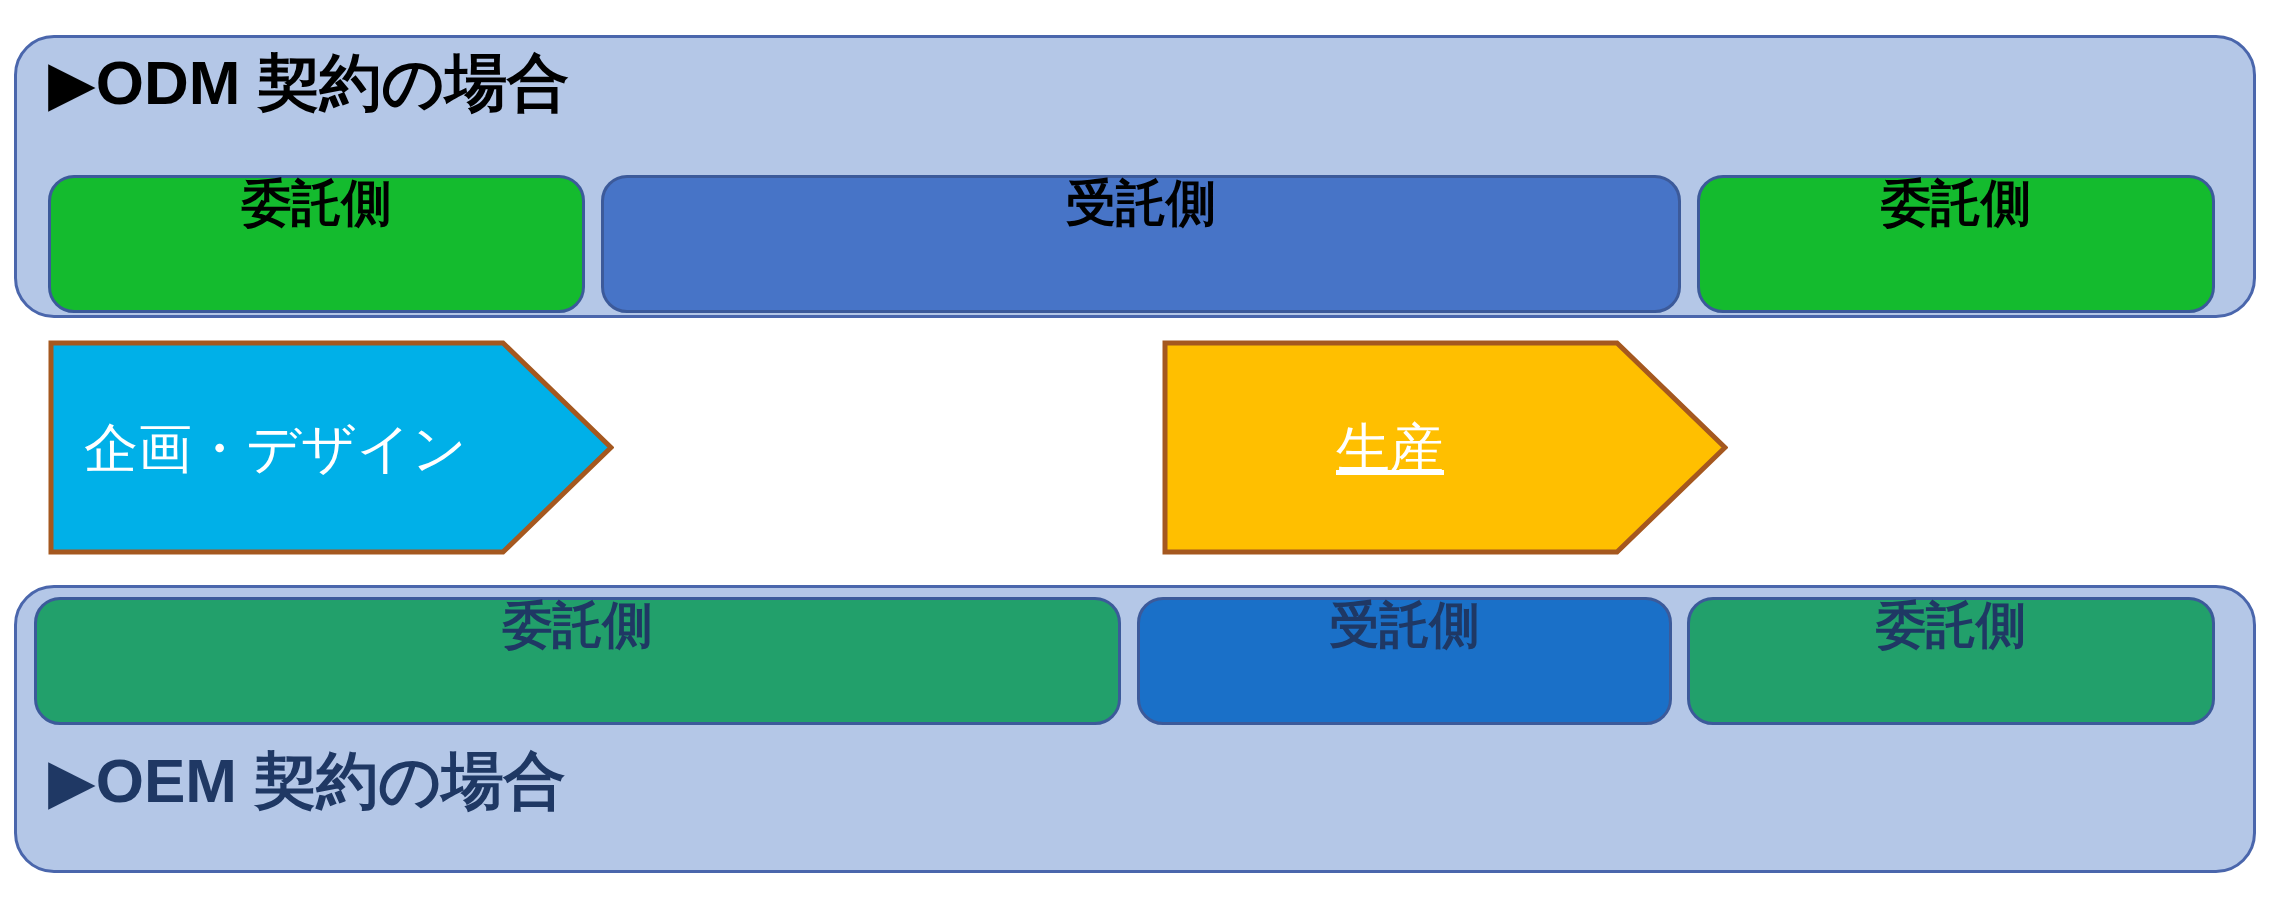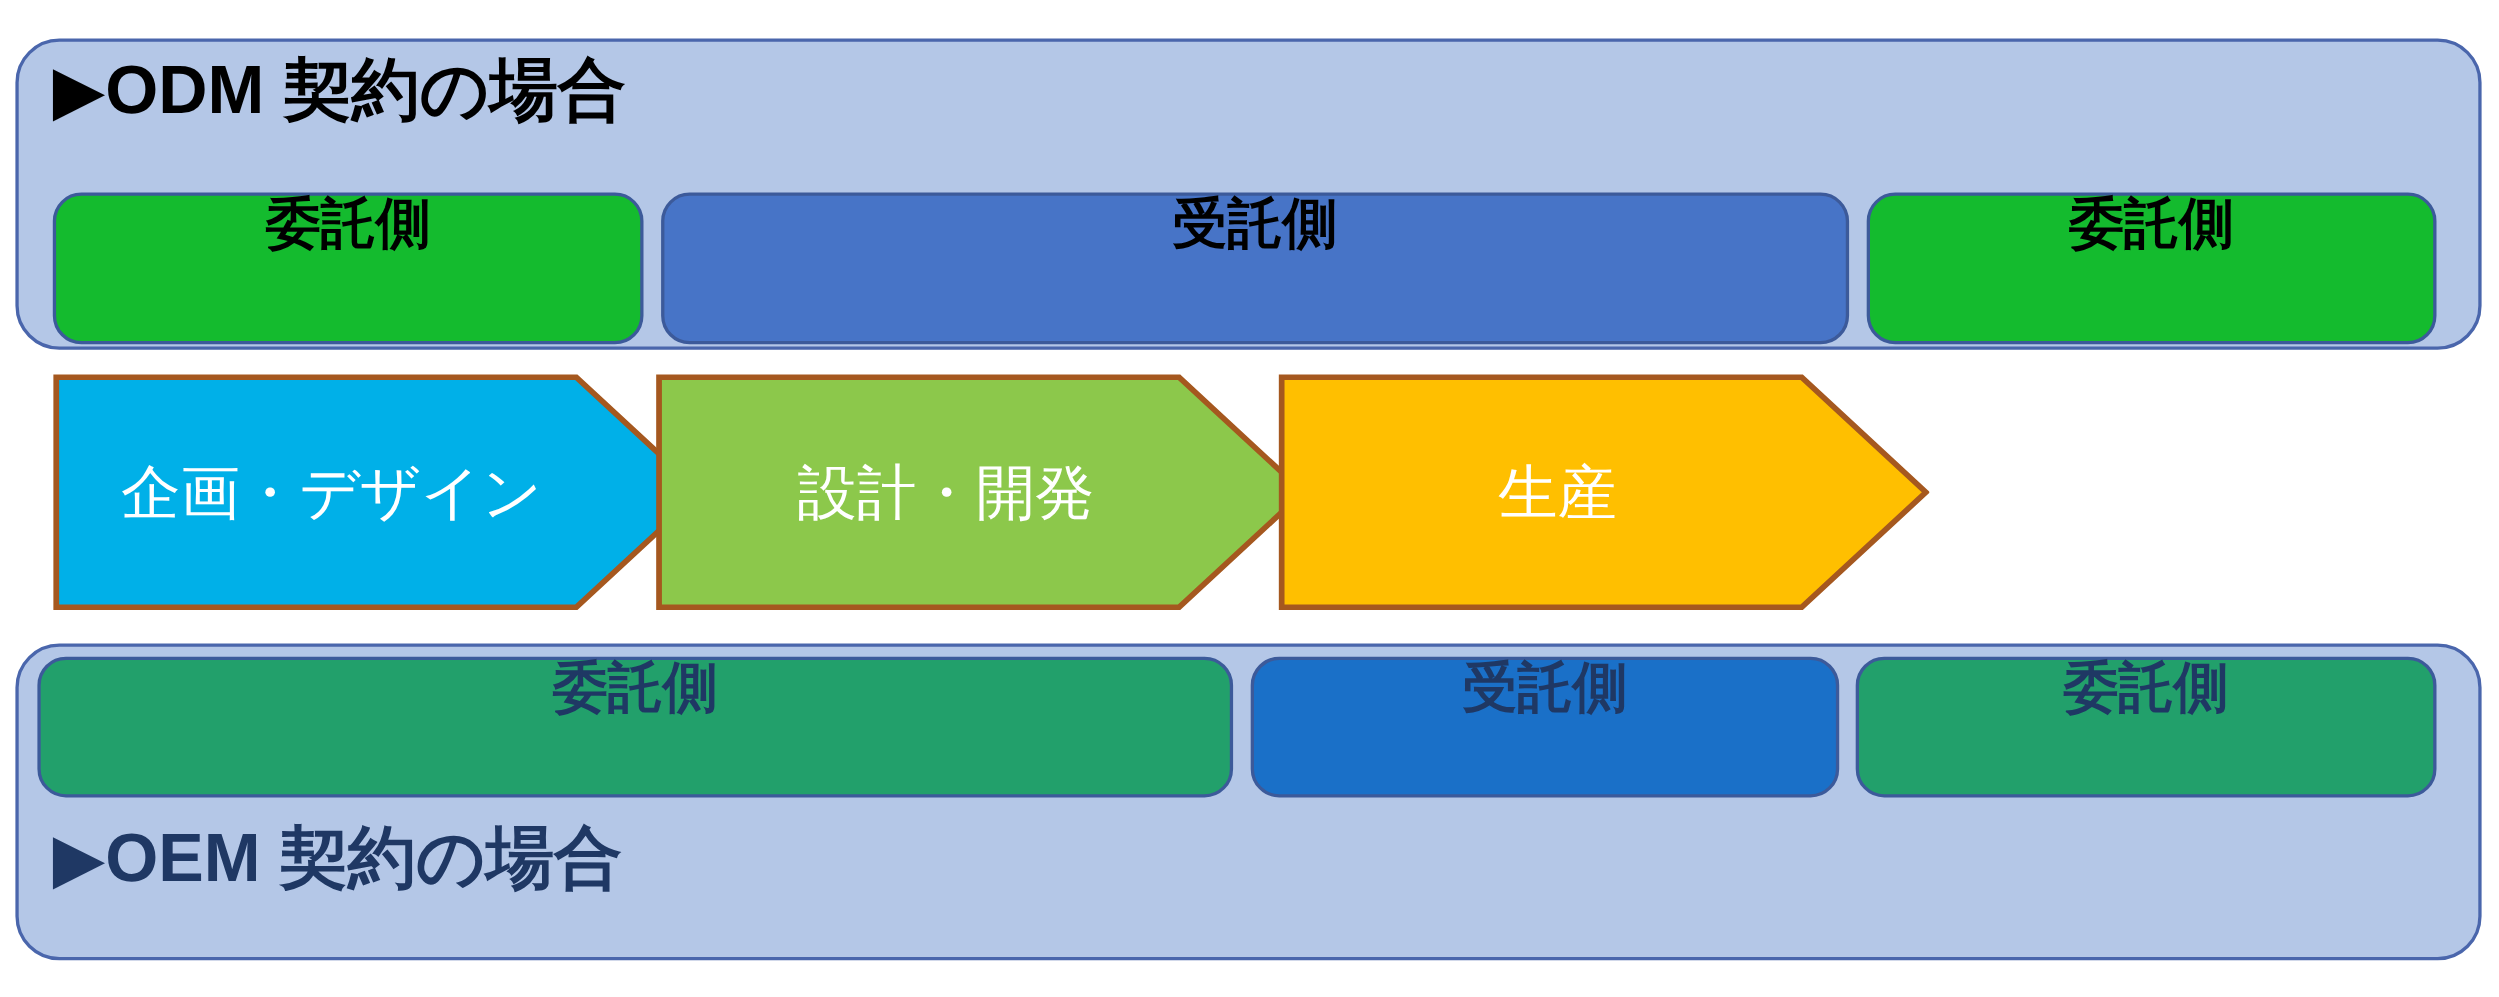--- a/index.html
+++ b/index.html
@@ -110,21 +110,20 @@
   }
   .bar-b1 span, .bar-b2 span, .bar-b3 span { color: #1f3864; }
 
   
   .stage {
     position: absolute;
     top: 340px;
     height: 215px;
     display: flex;
     align-items: center;
-    padding-left: 26px;
   }
   .stage svg {
     position: absolute;
     left: 0;
     top: 0;
     width: 100%;
     height: 100%;
     display: block;
   }
   .stage-label {
@@ -139,21 +138,21 @@
   }
   .stage-1 { left: 48px;   width: 566px; }
   .stage-2 { left: 596px;  width: 566px; }
   .stage-3 { left: 1162px; width: 566px; }
   .stage-4 { left: 1712px; width: 540px; }
 
   .stage-2 .stage-label,
   .stage-3 .stage-label,
   .stage-4 .stage-label { padding-left: 0; width: 100%; text-align: center; }
   .stage-2 .stage-label { padding-right: 90px; }
-  .stage-3 .stage-label { padding-right: 110px; }
+  .stage-3 .stage-label { padding-right: 110px; text-decoration: underline; }
   .stage-4 .stage-label { padding-right: 120px; }
 </style>
 </head>
 <body>
 
 <div id="canvas">
 
   <div class="panel panel-top"></div>
 
   <div class="panel-title title-top">▶ODM 契約の場合</div>
@@ -168,26 +167,20 @@
     <span>委託側</span>
   </div>
 
   <div class="stage stage-1">
     <svg viewBox="0 0 566 215" preserveAspectRatio="none">
       <polygon points="3,3 455,3 563,107.5 455,212 3,212" fill="#00b0e8" stroke="#a5581f" stroke-width="5"></polygon>
     </svg>
     <div class="stage-label">企画・デザイン</div>
   </div>
 
-  <div class="stage stage-2">
-    <svg viewBox="0 0 566 215" preserveAspectRatio="none">
-      <polygon points="3,3 455,3 563,107.5 455,212 3,212" fill="#8cc84b" stroke="#a5581f" stroke-width="5"></polygon>
-    </svg>
-    <div class="stage-label">設計・開発</div>
-  </div>
 
   <div class="stage stage-3">
     <svg viewBox="0 0 566 215" preserveAspectRatio="none">
       <polygon points="3,3 455,3 563,107.5 455,212 3,212" fill="#ffbf00" stroke="#a5581f" stroke-width="5"></polygon>
     </svg>
     <div class="stage-label">生産</div>
   </div>
 
 
   <div class="panel panel-bottom"></div>

